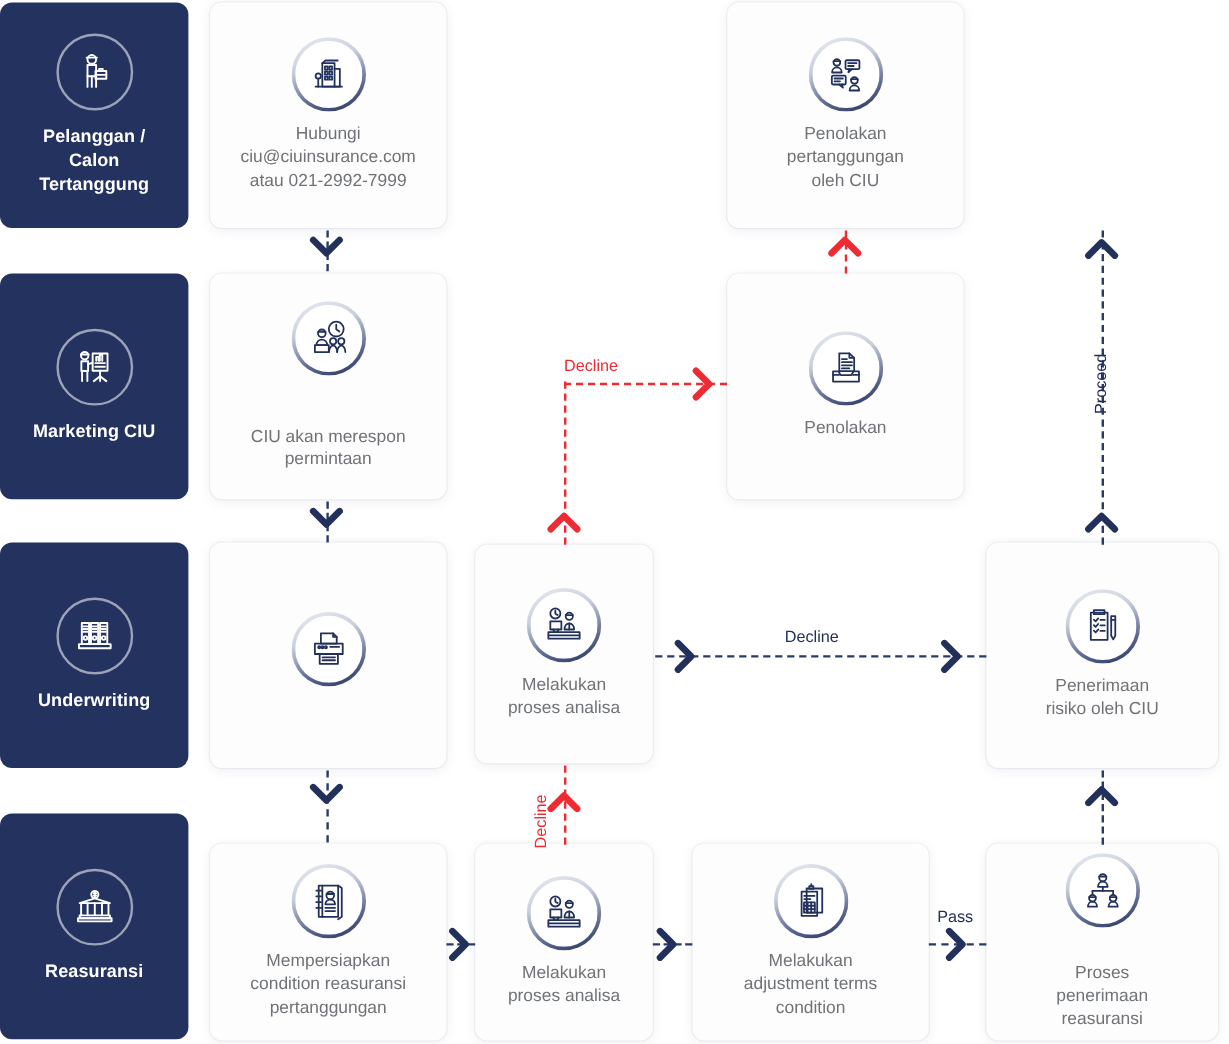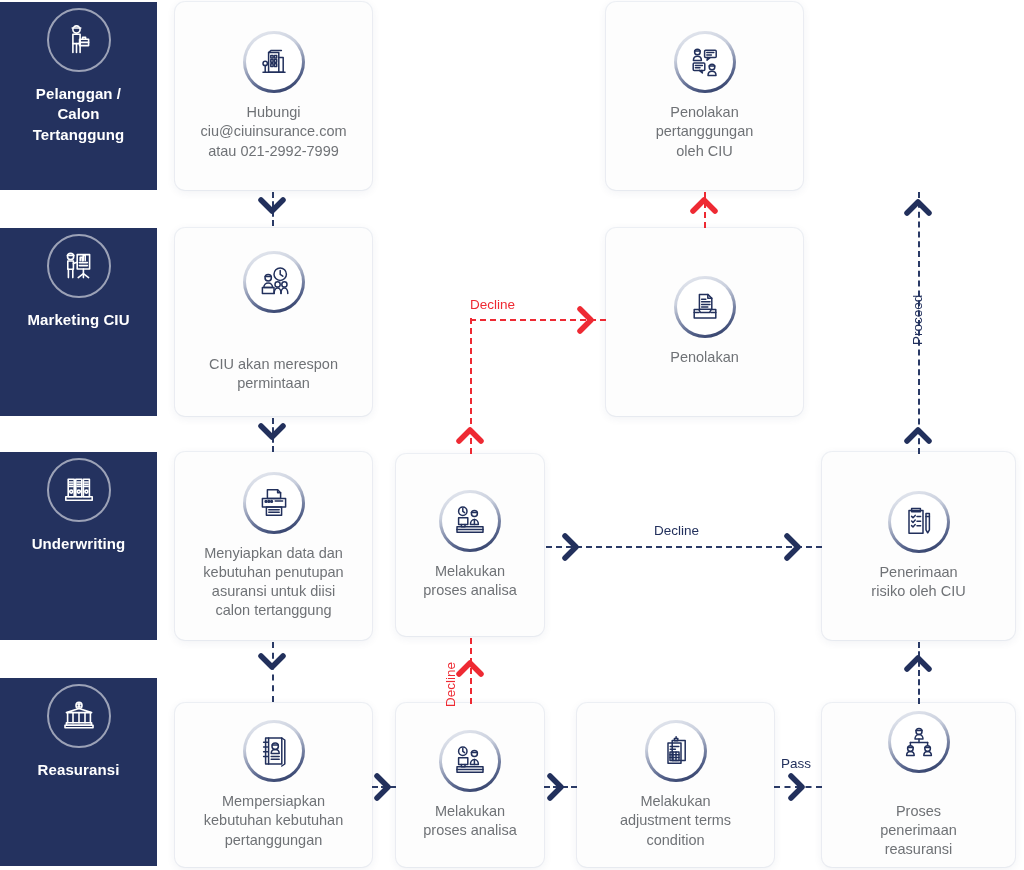--- a/index.html
+++ b/index.html
@@ -9,23 +9,23 @@
     font-family:"Liberation Sans","DejaVu Sans",sans-serif;
     overflow:hidden;
     position:relative;
   }
   #stage{position:absolute;left:0;top:0;width:1024px;height:870px;}
 
   
   .lane{
     position:absolute;
     background:#24325f;
-    border-radius:0;
+    border-radius:10px;
     display:flex;flex-direction:column;
-    align-items:center;justify-content:flex-start;
+    align-items:center;justify-content:center;
     box-sizing:border-box;
     padding:6px 8px;
   }
   .lane .lane-label{
     color:#ffffff;
     font-weight:bold;
     font-size:15px;
     line-height:1.35;
     text-align:center;
     letter-spacing:.1px;
@@ -265,24 +265,20 @@
           <path d="M5.4 12.4h23.2v8.6H5.4z"></path>
           <circle cx="9" cy="15.4" r=".9"></circle>
           <circle cx="11.8" cy="15.4" r=".9"></circle>
           <circle cx="14.6" cy="15.4" r=".9"></circle>
           <path d="M18.2 15h7.4"></path>
           <path d="M9.4 21v8.2h15.2V21z"></path>
           <path d="M11.8 23.8h10.4M11.8 26.2h10.4"></path>
         </svg>
       </span>
     </span>
-    <span class="node-label">Menyiapkan data dan
-kebutuhan penutupan
-asuransi untuk diisi
-calon tertanggung</span>
   </div>
 
   <div class="node" style="left:396px;top:454px;width:148px;height:182px;">
     <span class="ring">
       <span class="circle">
         <svg width="34" height="34" viewBox="0 0 34 34" fill="none" stroke-width="1.5" stroke-linecap="round" stroke-linejoin="round">
           <circle cx="9.8" cy="7.2" r="4.2"></circle>
           <path d="M9.8 4.6v2.8l1.8 1.2"></path>
           <circle cx="21.4" cy="9.6" r="3"></circle>
           <path d="M18.4 8.6h6"></path>
@@ -327,21 +323,21 @@
           <path d="M11.6 4v26"></path>
           <path d="M6.6 8.2h4M6.6 13h4M6.6 17.8h4M6.6 22.6h4"></path>
           <circle cx="18.2" cy="12.2" r="3.2"></circle>
           <path d="M15.2 11h6"></path>
           <path d="M14.2 19.6c0-2.4 1.8-4 4-4s4 1.6 4 4z"></path>
           <path d="M14.2 22.6h8M14.2 25.2h8"></path>
         </svg>
       </span>
     </span>
     <span class="node-label">Mempersiapkan
-kebutuhan kebutuhan
+condition reasuransi
 pertanggungan</span>
   </div>
 
   <div class="node" style="left:396px;top:703px;width:148px;height:164px;">
     <span class="ring">
       <span class="circle">
         <svg width="34" height="34" viewBox="0 0 34 34" fill="none" stroke-width="1.5" stroke-linecap="round" stroke-linejoin="round">
           <circle cx="9.8" cy="7.2" r="4.2"></circle>
           <path d="M9.8 4.6v2.8l1.8 1.2"></path>
           <circle cx="21.4" cy="9.6" r="3"></circle>

